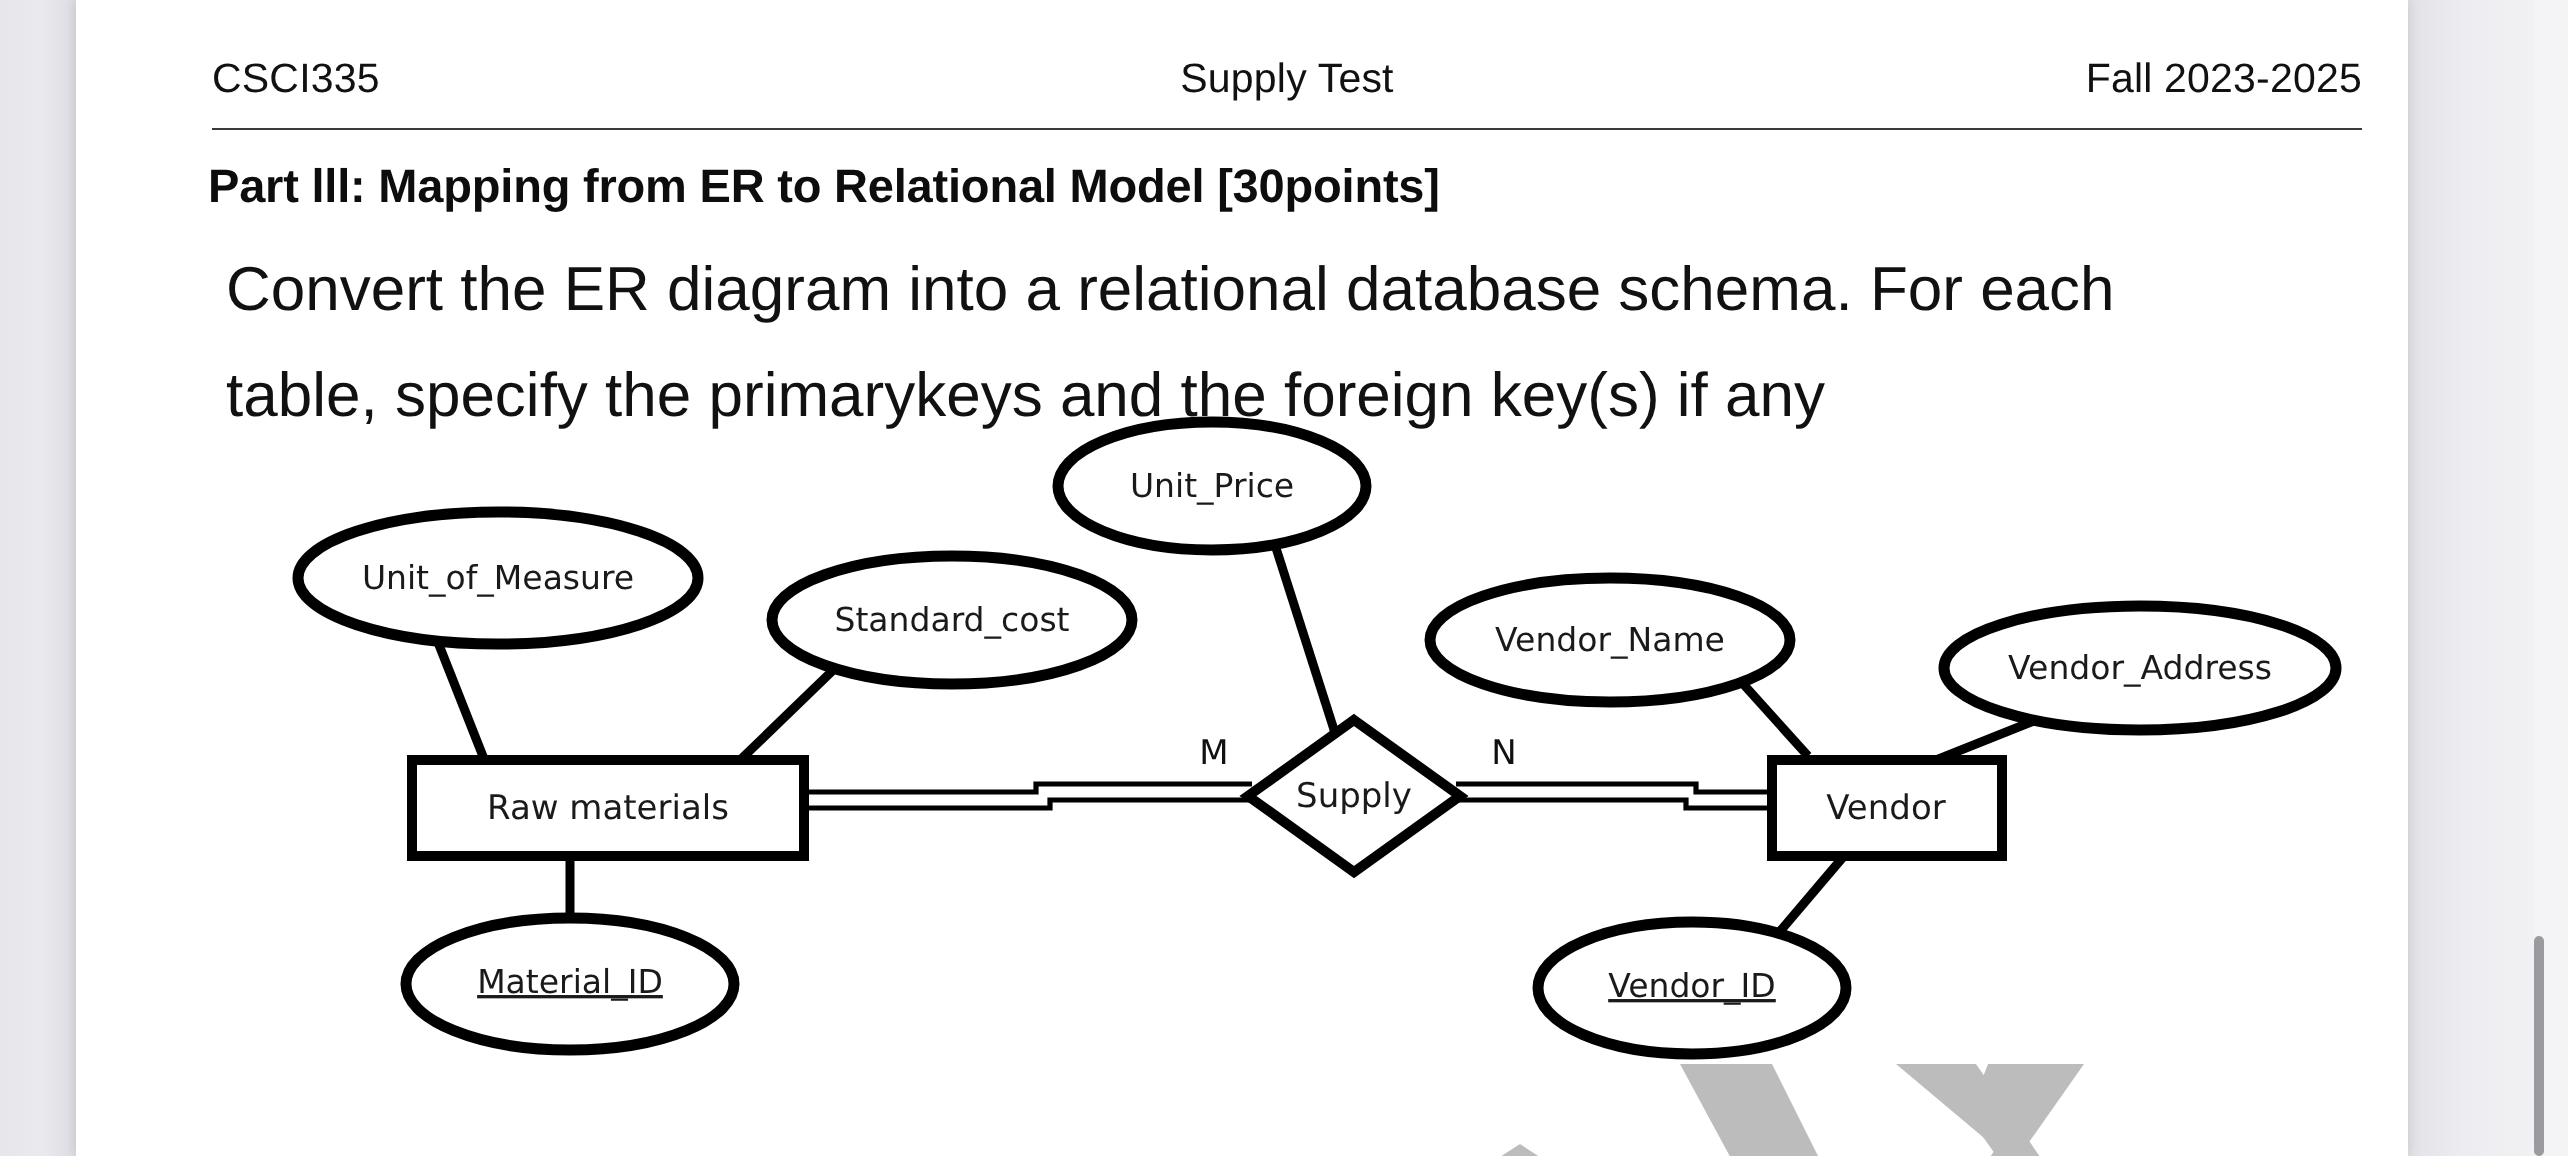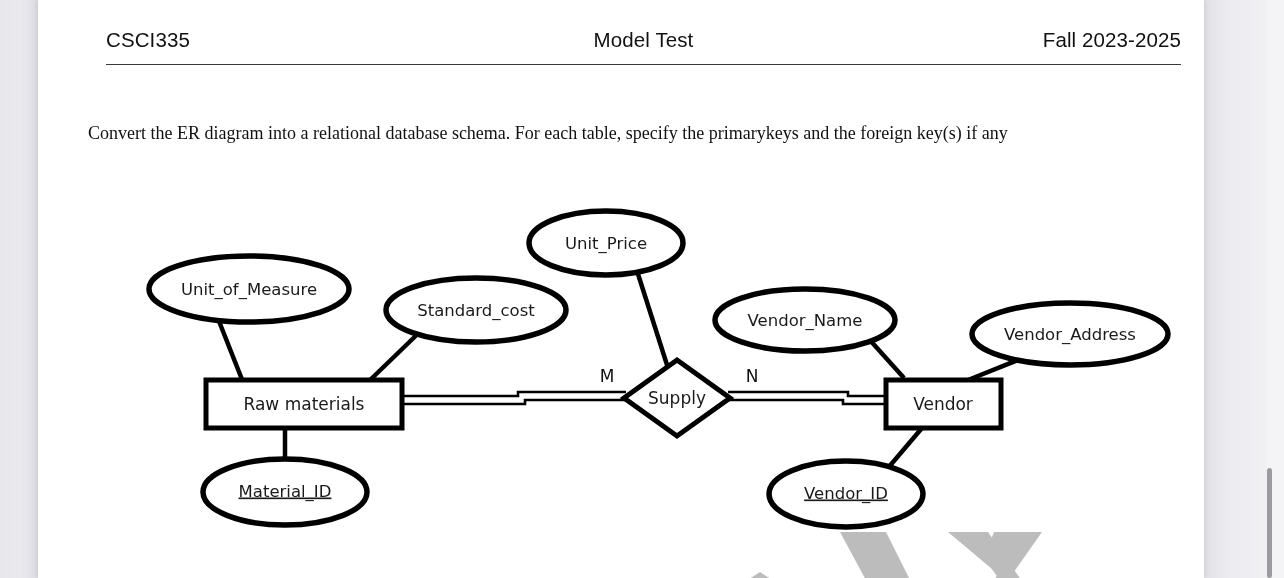--- a/index.html
+++ b/index.html
@@ -85,25 +85,25 @@
     position: absolute;
     left: 66px;
     top: 80px;
     font-size: 23.5px;
     font-weight: bold;
     color: #0d0d0d;
     letter-spacing: -.1px;
   }
   #instructions {
     position: absolute;
-    left: 50px;
+    left: 75px;
     top: 118px;
     width: 1010px;
-    font-family: Liberation Serif, serif;
-    font-size: 18px;
+    font-family: Liberation Sans, sans-serif;
+    font-size: 31px;
     line-height: 1.72;
     color: #111;
   }
 
   
   #er-diagram {
     position: absolute;
     left: 0;
     top: 196px;
     width: 1166px;
@@ -163,24 +163,25 @@
 
 <div id="viewer">
 
   <div id="left-gutter"></div>
   <div id="right-gutter"></div>
 
   <div id="page">
 
     <div id="doc-header">
       <span>CSCI335</span>
-      <span class="hdr-center">Model Test</span>
+      <span class="hdr-center">Supply Test</span>
       <span>Fall 2023-2025</span>
     </div>
 
+    <div id="part-title">Part lll: Mapping from ER to Relational Model [30points]</div>
 
     <div id="instructions">Convert the ER diagram into a relational database schema. For each table, specify the primarykeys and the foreign key(s) if any</div>
 
     <div id="er-diagram">
       <svg width="1166" height="350" viewBox="0 0 1166 350" xmlns="http://www.w3.org/2000/svg">
 
         <line class="er-line" x1="175" y1="110" x2="205" y2="186"></line>
 
         <line class="er-line" x1="390" y1="128" x2="330" y2="186"></line>
 

